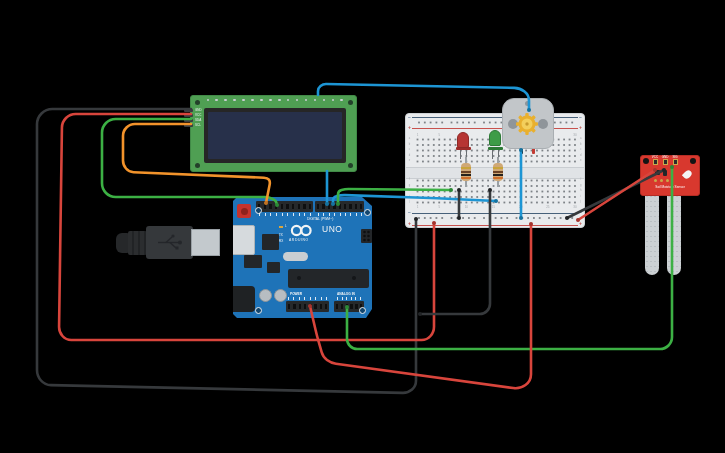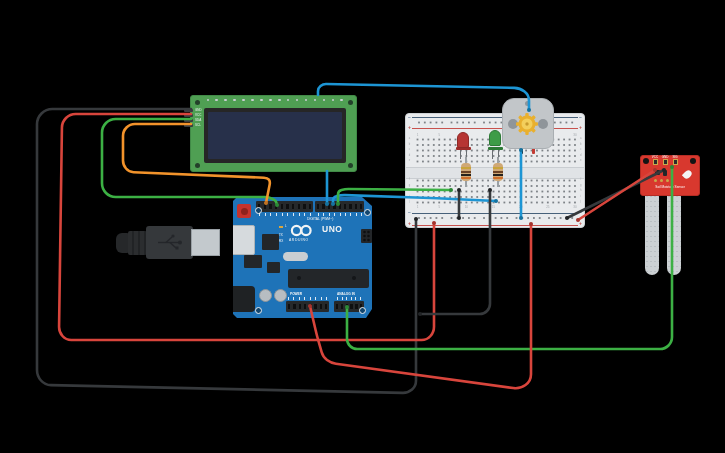--- a/index.html
+++ b/index.html
@@ -643,21 +643,21 @@
             <circle cx="7.5" cy="7" r="1.3"></circle>
         <circle cx="3.5" cy="11" r="1.3"></circle>
             <circle cx="7.5" cy="11" r="1.3"></circle>
       </g>
         </svg>
     </div>
     <svg class="abs" style="left:55px;top:27px;" width="27" height="13">
       <circle cx="8.5" cy="6.5" r="4.6" fill="none" stroke="#f2f4f5" stroke-width="2.2"></circle>
       <circle cx="18" cy="6.5" r="4.6" fill="none" stroke="#f2f4f5" stroke-width="2.2"></circle>
     </svg>
-    <span class="tinytxt" style="left:89px;top:28px;font-size:8.5px;font-weight:bold;letter-spacing:0.5px;">UNO</span>
+    <span class="tinytxt" style="left:89px;top:28px;font-size:8.5px;font-weight:normal;letter-spacing:0.5px;">UNO</span>
     <span class="tinytxt" style="left:56px;top:42px;font-size:3.4px;letter-spacing:0.6px;">ARDUINO</span>
     <span class="tinytxt" style="left:74px;top:21px;font-size:3.4px;">DIGITAL (PWM~)</span>
     <span class="tinytxt" style="left:57px;top:95.5px;font-size:3.2px;font-weight:bold;">POWER</span>
     <span class="tinytxt" style="left:104px;top:95.5px;font-size:3.2px;font-weight:bold;">ANALOG IN</span>
     <span class="tinytxt" style="left:52px;top:28px;font-size:3px;">L</span>
     <span class="tinytxt" style="left:46px;top:37px;font-size:3px;">TX</span>
     <span class="tinytxt" style="left:46px;top:42.5px;font-size:3px;">RX</span>
     <div class="aled" style="left:46px;top:28.5px;"></div>
     <div class="mhole" style="left:22px;top:10px;"></div>
     <div class="mhole" style="left:131px;top:12px;"></div>

